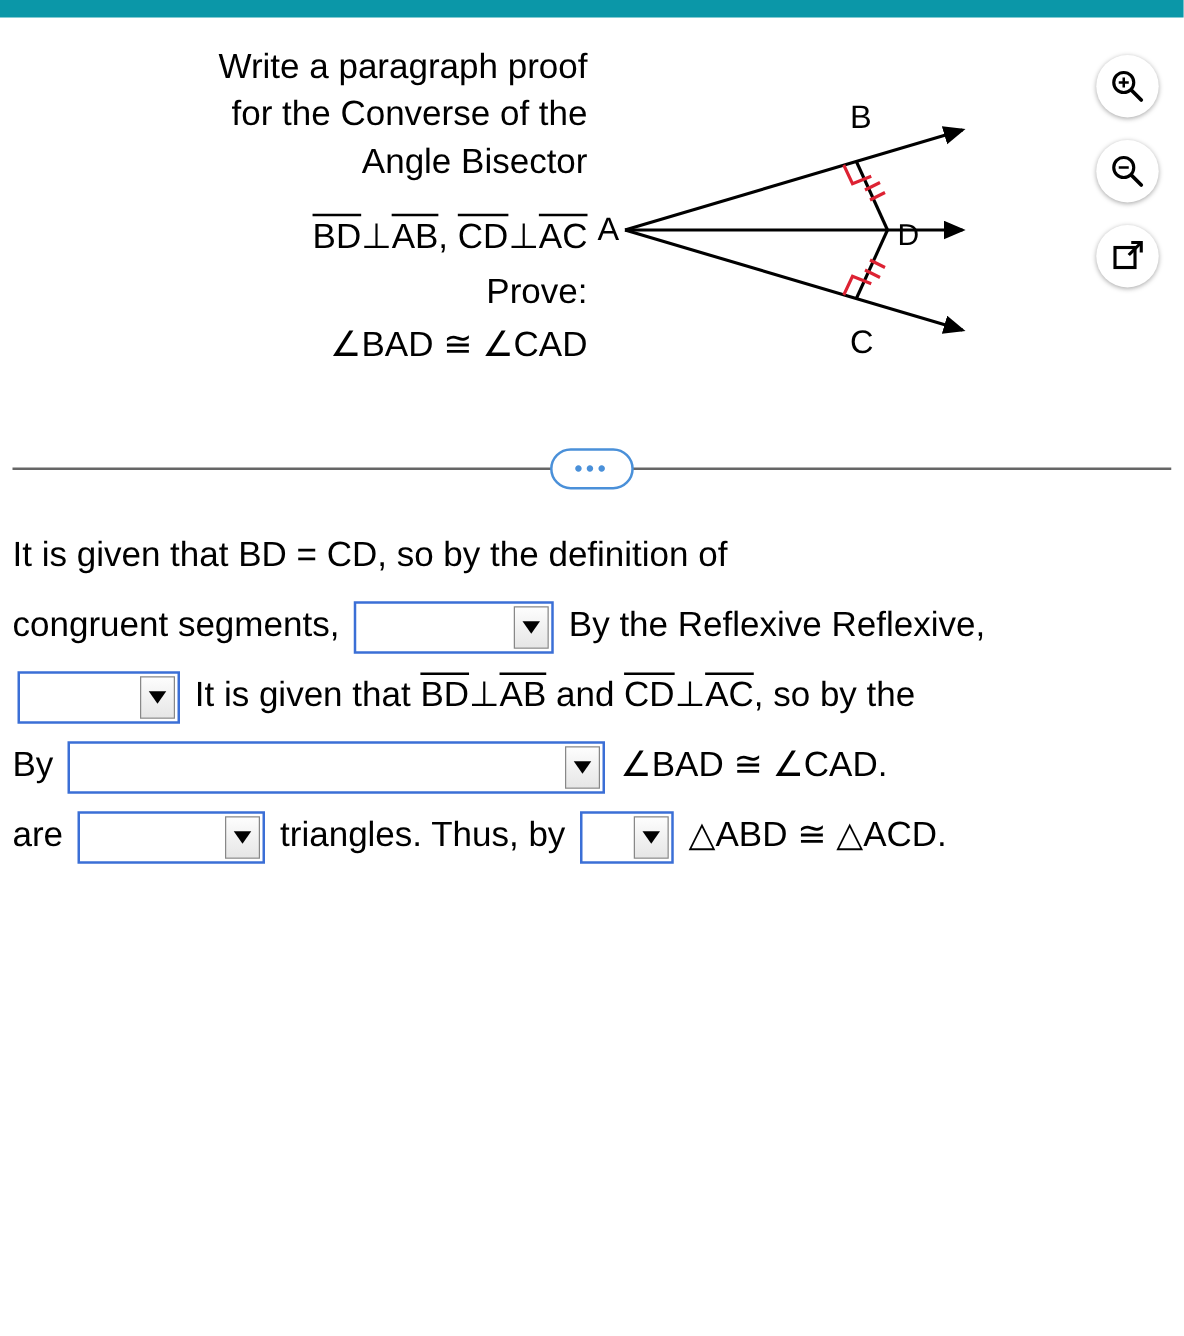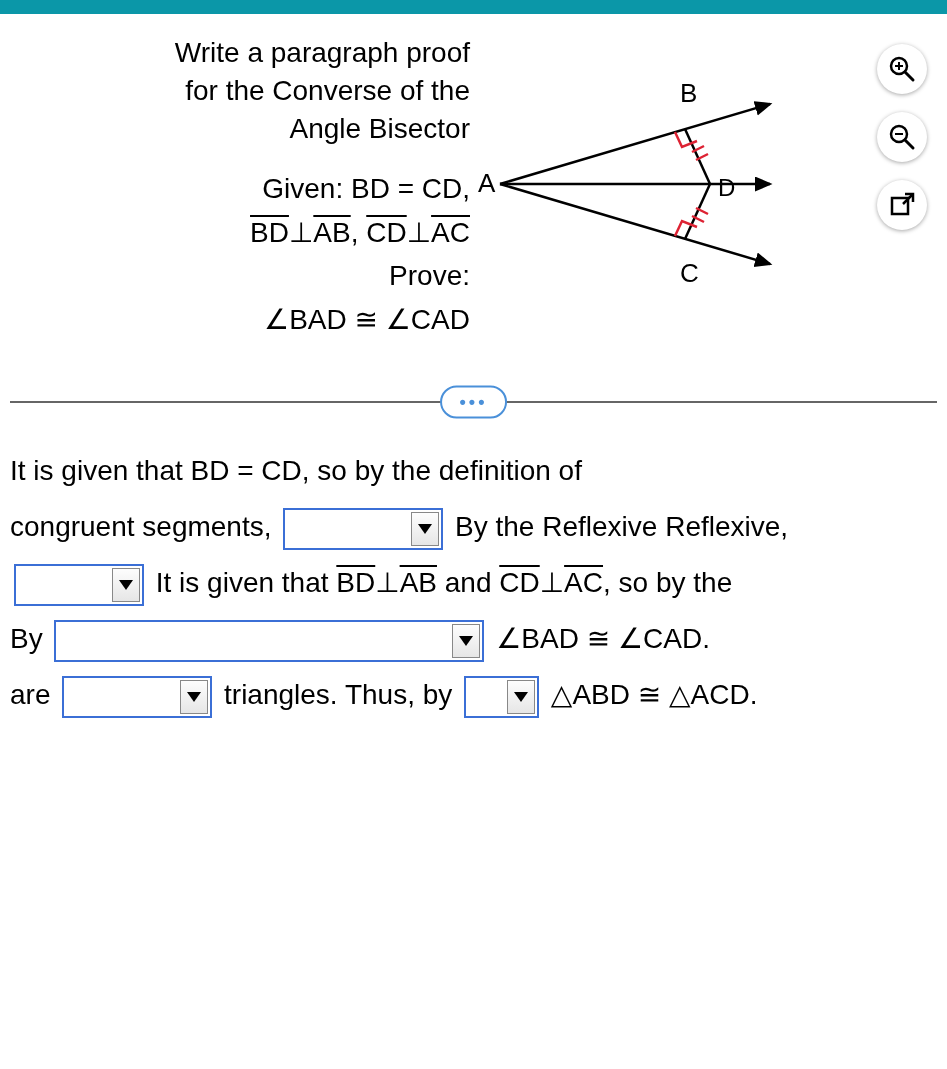--- a/index.html
+++ b/index.html
@@ -128,21 +128,20 @@
 
 <div class="content">
 
   <div class="top-row">
     <div class="problem-text">
       <div>Write a paragraph proof</div>
       <div>for the Converse of the</div>
       <div>Angle Bisector</div>
 
       <div class="given-block">
-        <div>Given: BD = CD,</div>
         <div>
           <span class="overline">BD</span>⊥<span class="overline">AB</span>, 
           <span class="overline">CD</span>⊥<span class="overline">AC</span>
         </div>
         <div>Prove:</div>
         <div>∠BAD ≅ ∠CAD</div>
       </div>
     </div>
 
     <div class="figure-area">

